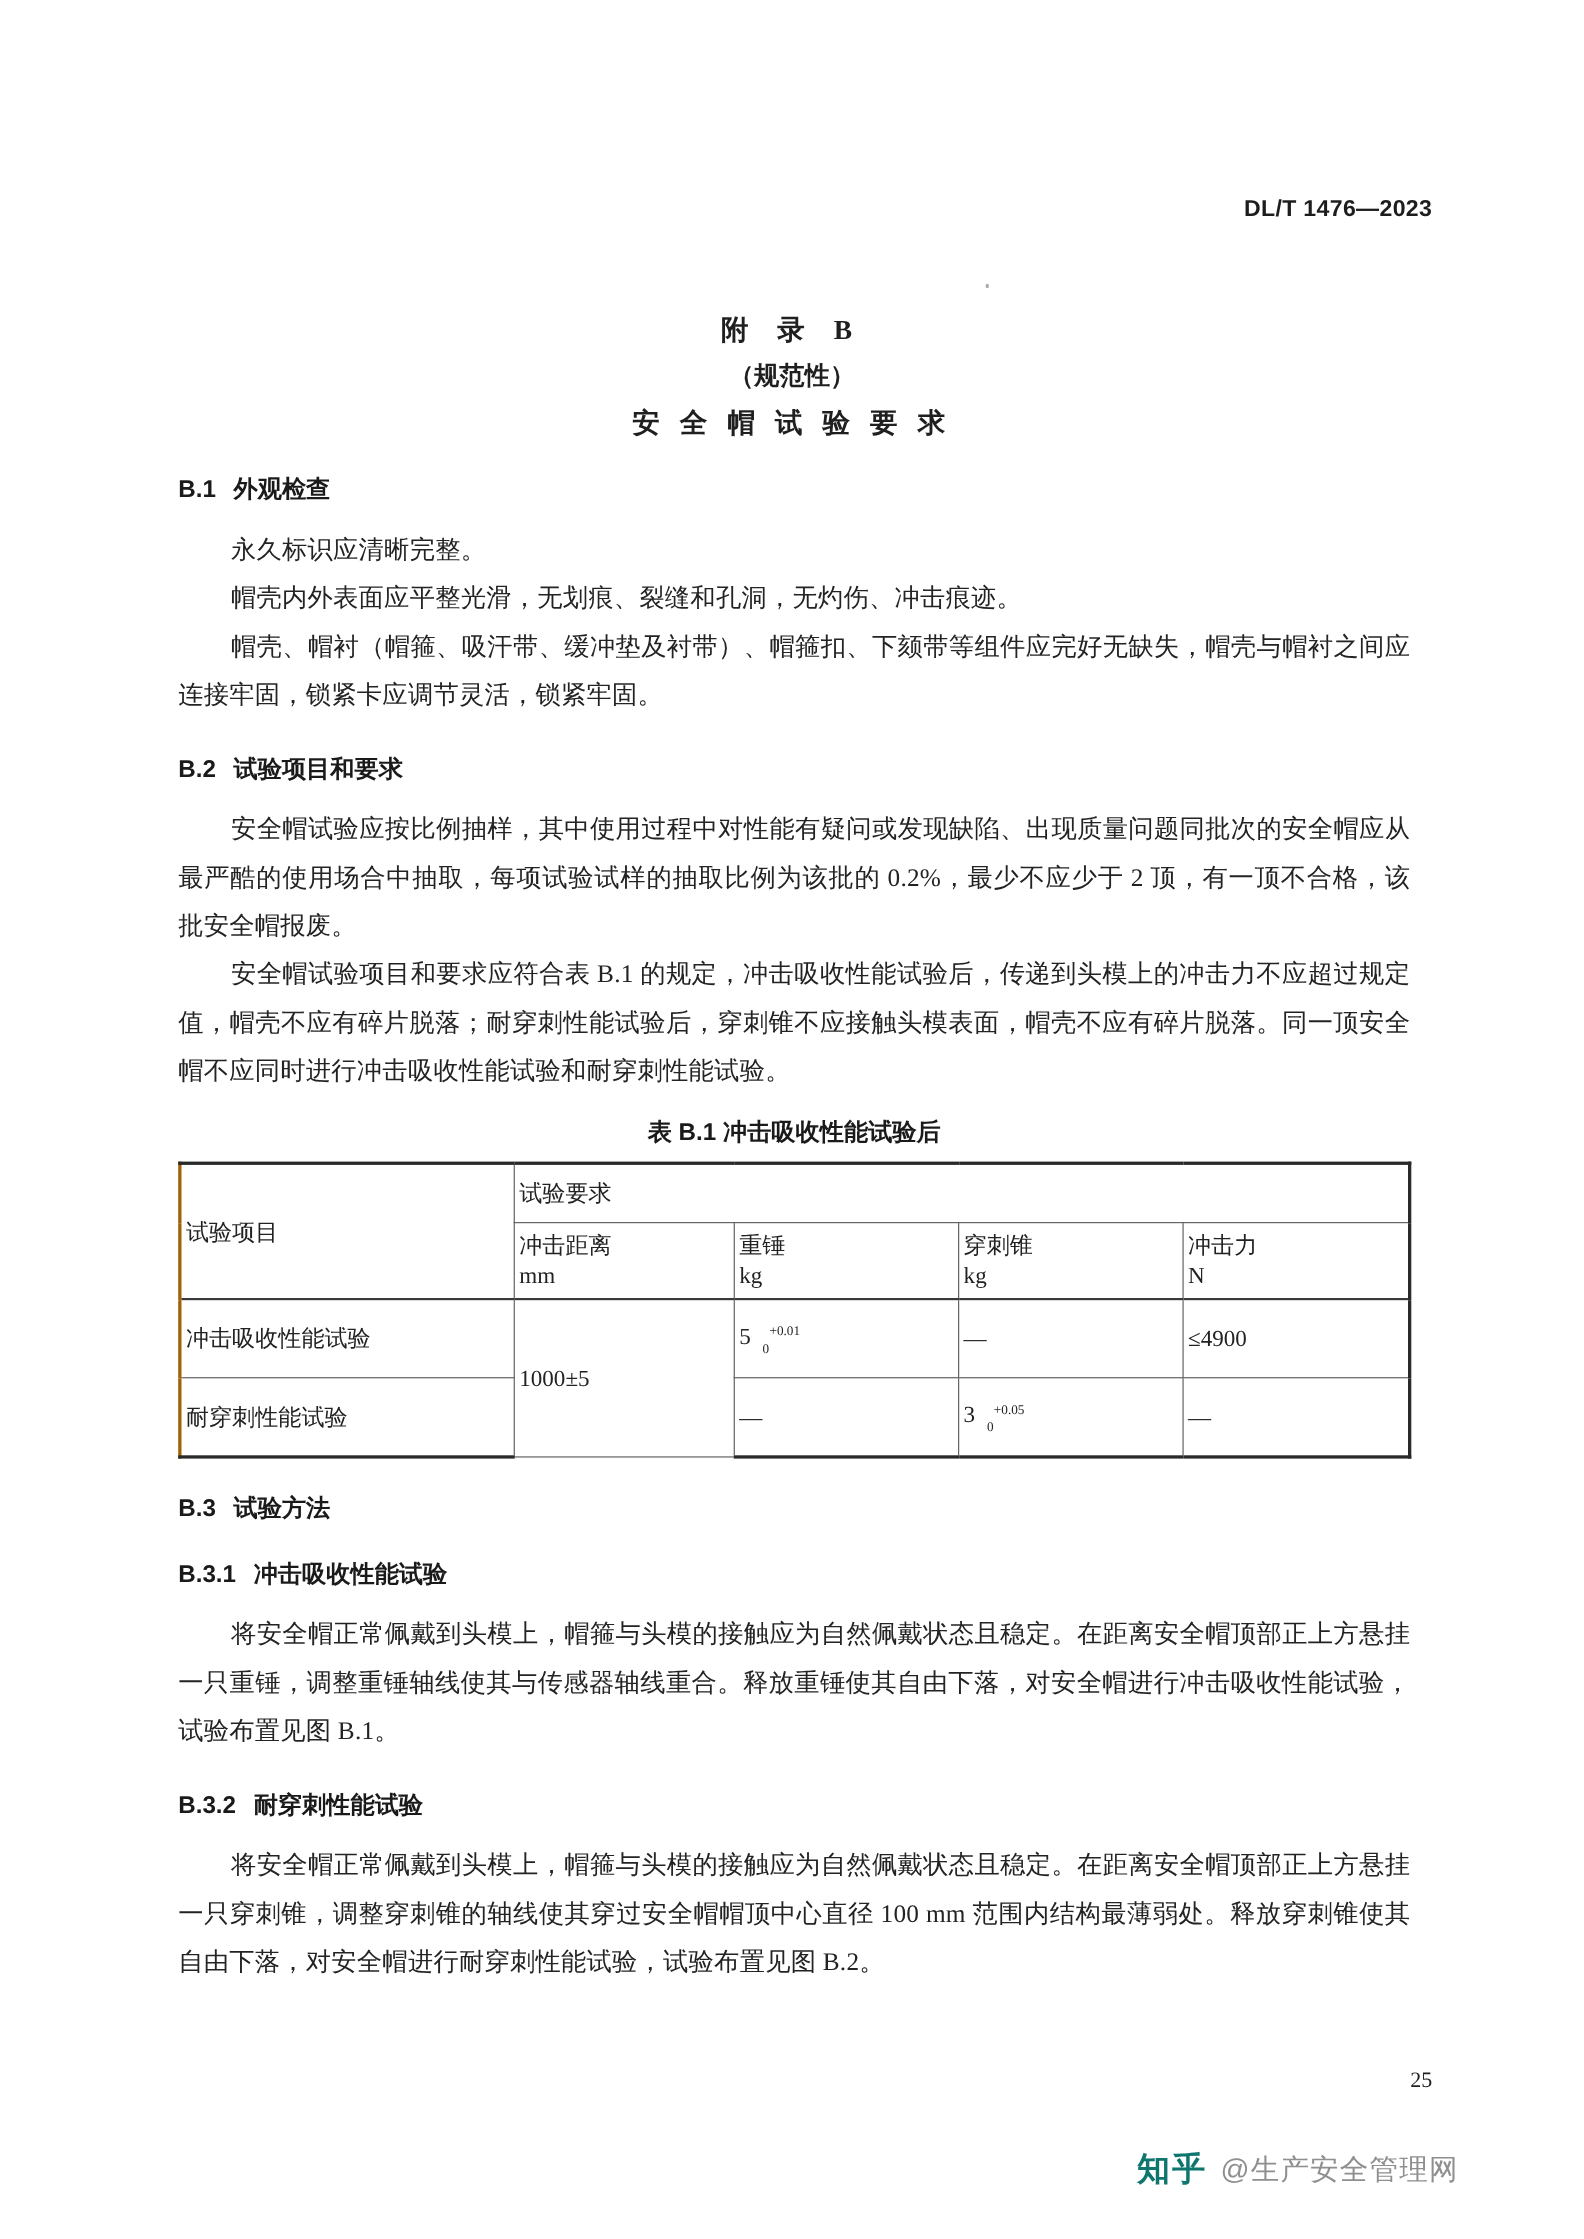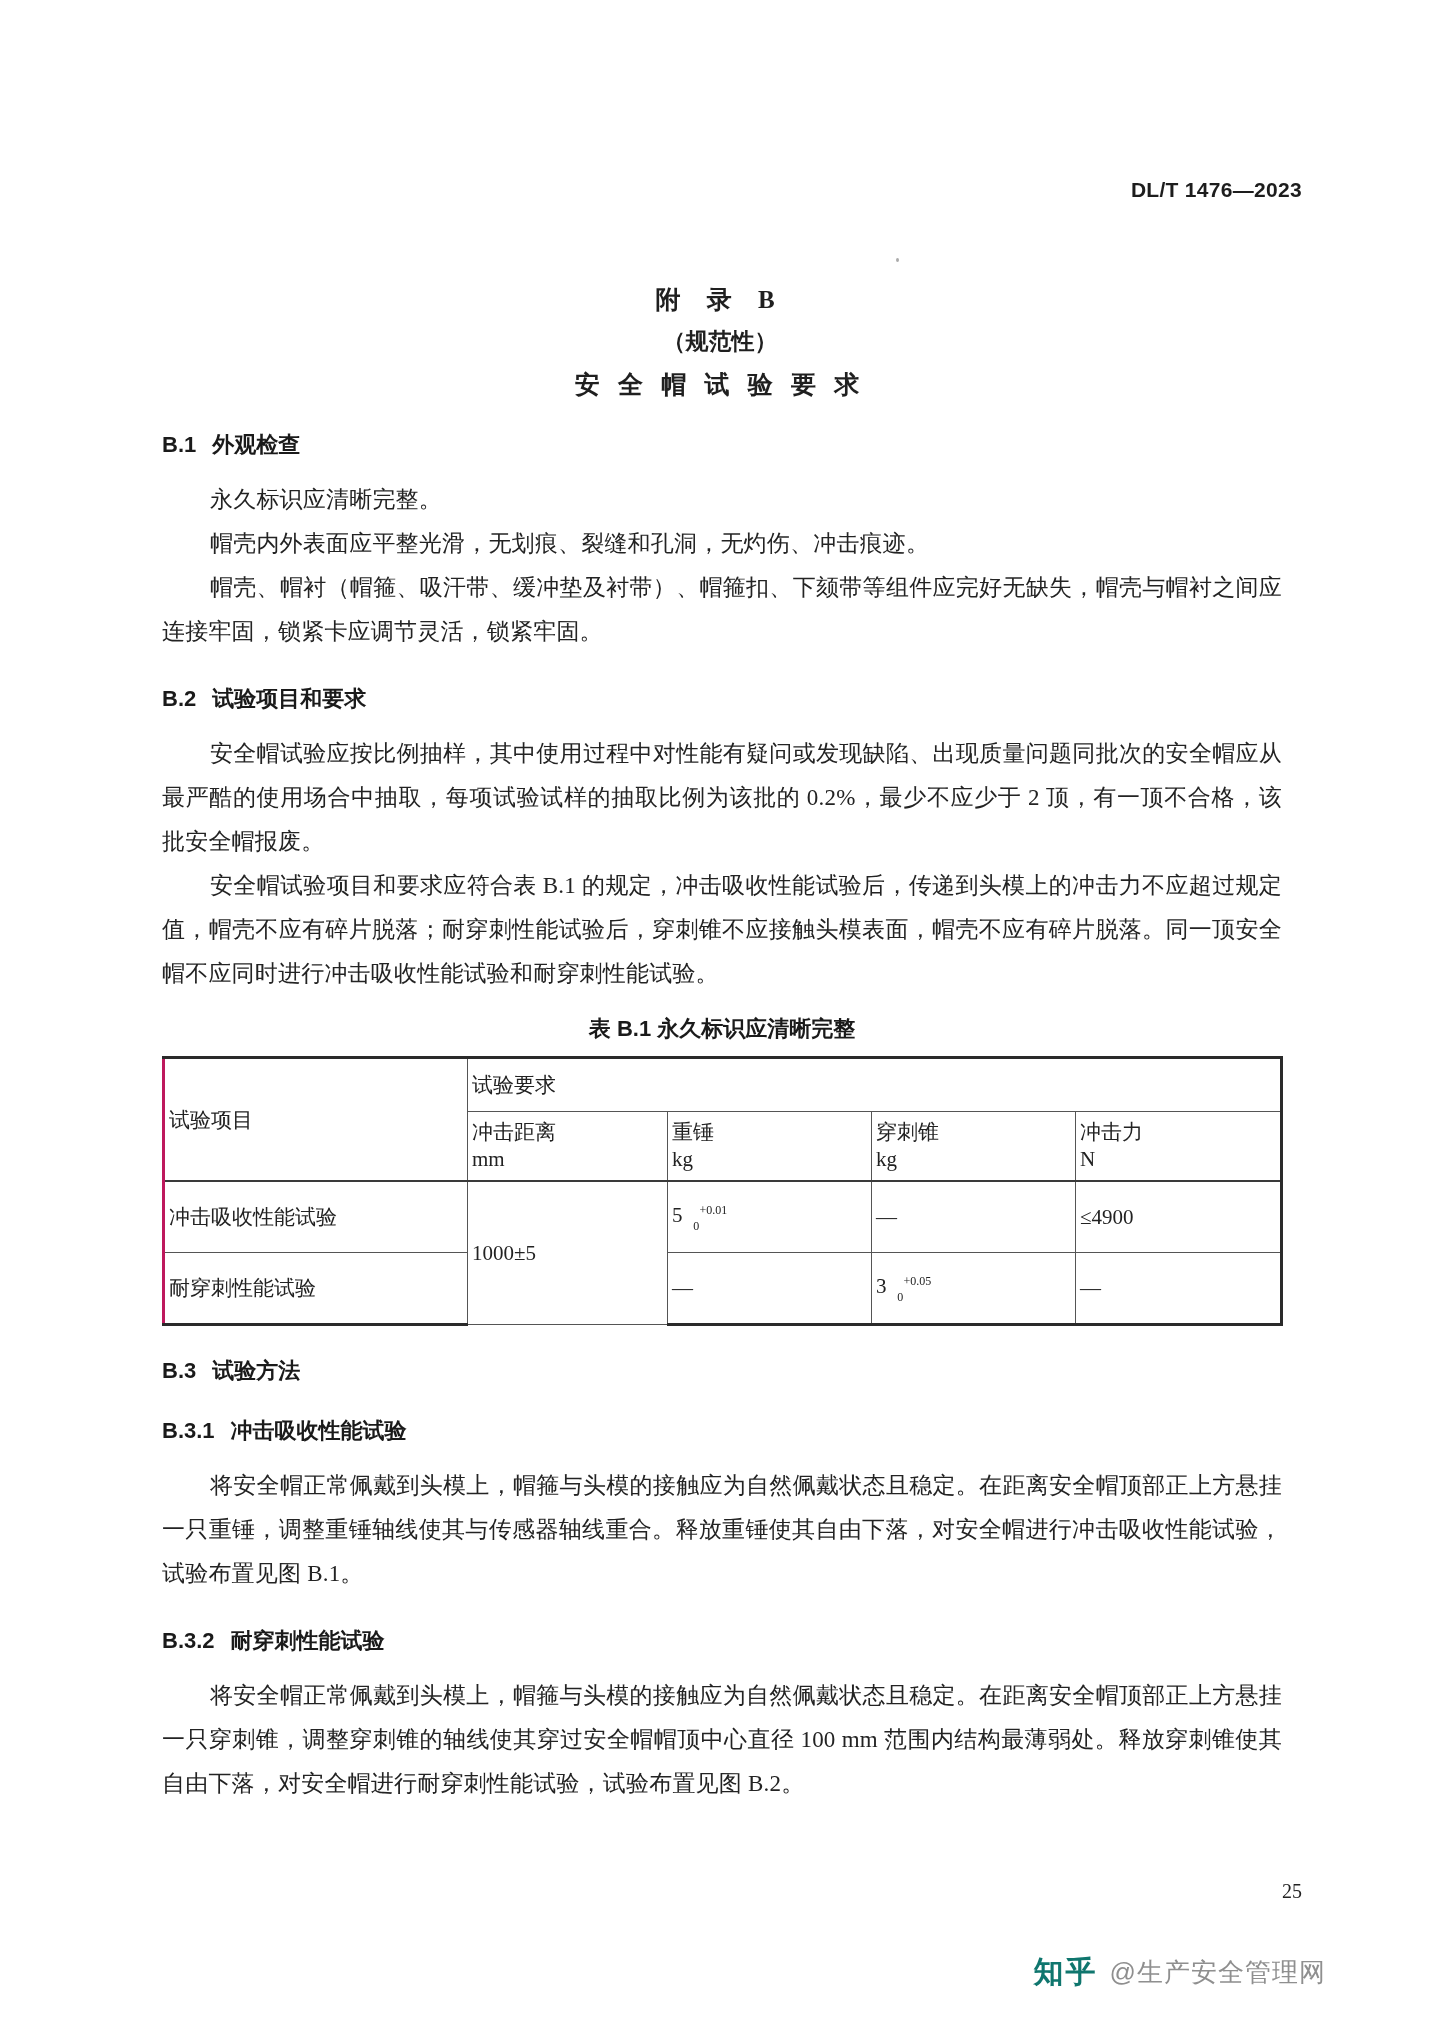--- a/index.html
+++ b/index.html
@@ -135,21 +135,21 @@
   table.spec td {
     border: 1px solid #555;
     text-align: left;
     vertical-align: middle;
     font-size: 21px;
     color: #222;
     padding: 6px 4px;
   }
   table.spec .outer-top { border-top: 3px solid #2a2a2a; }
   table.spec .outer-bottom { border-bottom: 3px solid #2a2a2a; }
-  table.spec .outer-left { border-left: 3px solid #be185d; }
+  table.spec .outer-left { border-left: 3px solid #a16207; }
   table.spec .outer-right { border-right: 3px solid #2a2a2a; }
   .row-sep-top { border-top: 2px solid #3a3a3a !important; }
 
   .hdr-item { height: 96px; }
   .hdr-req  { height: 40px; }
   .hdr-sub  { height: 56px; line-height: 27px; }
   .data-row td { height: 58px; }
 
   sup.tol {
     font-size: 12px;
@@ -228,21 +228,21 @@
 
     <h2 class="clause">
       <span class="num">B.2</span><span>试验项目和要求</span>
     </h2>
     <div class="gap-small"></div>
     <p class="para">安全帽试验应按比例抽样，其中使用过程中对性能有疑问或发现缺陷、出现质量问题同批次的安全帽应从最严酷的使用场合中抽取，每项试验试样的抽取比例为该批的 0.2%，最少不应少于 2 顶，有一顶不合格，该批安全帽报废。</p>
     <p class="para">安全帽试验项目和要求应符合表 B.1 的规定，冲击吸收性能试验后，传递到头模上的冲击力不应超过规定值，帽壳不应有碎片脱落；耐穿刺性能试验后，穿刺锥不应接触头模表面，帽壳不应有碎片脱落。同一顶安全帽不应同时进行冲击吸收性能试验和耐穿刺性能试验。</p>
 
     <div class="gap-small"></div>
 
-    <div class="table-caption">表 B.1   永久标识应清晰完整</div>
+    <div class="table-caption">表 B.1   冲击吸收性能试验后</div>
 
     <table class="spec">
       <colgroup>
         <col style="width:304px">
         <col style="width:200px">
         <col style="width:204px">
         <col style="width:204px">
         <col style="width:206px">
       </colgroup>
       <tbody>

